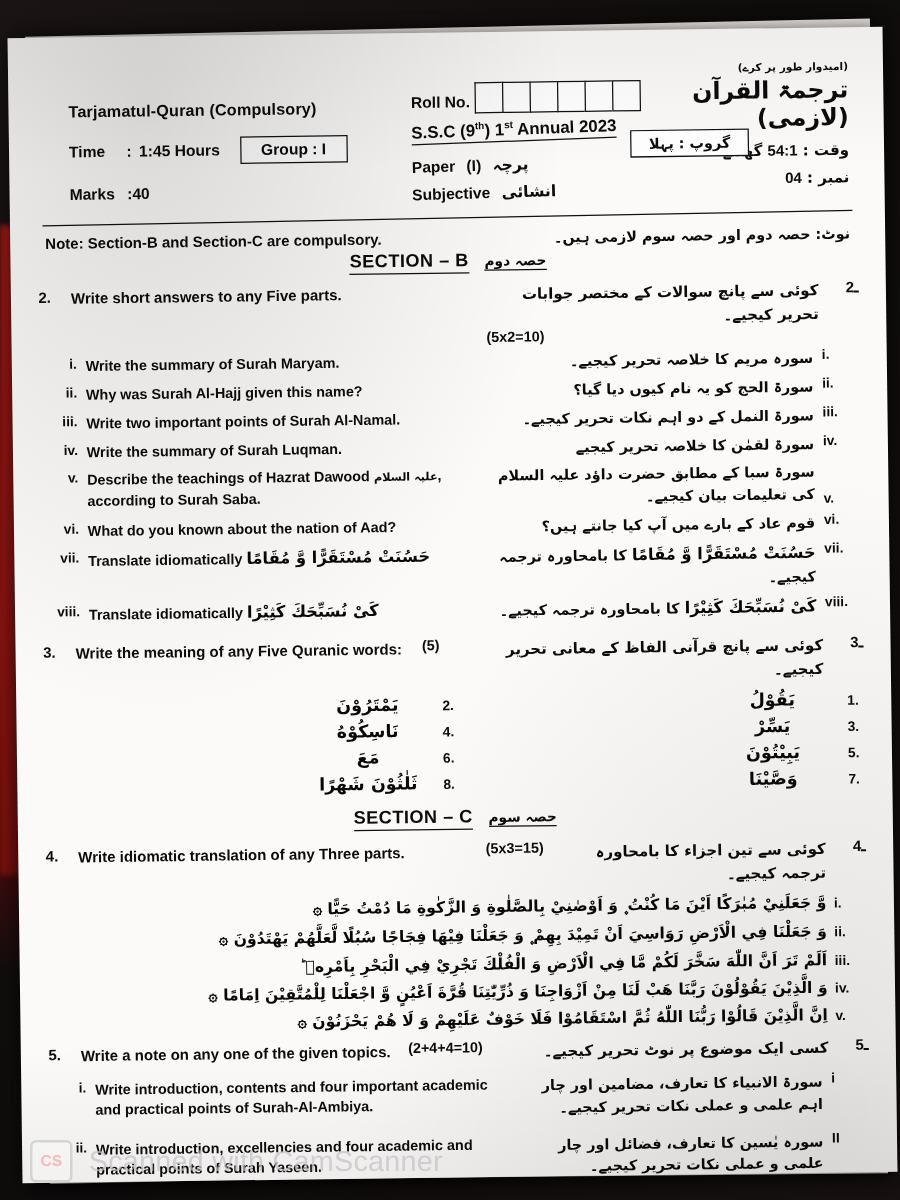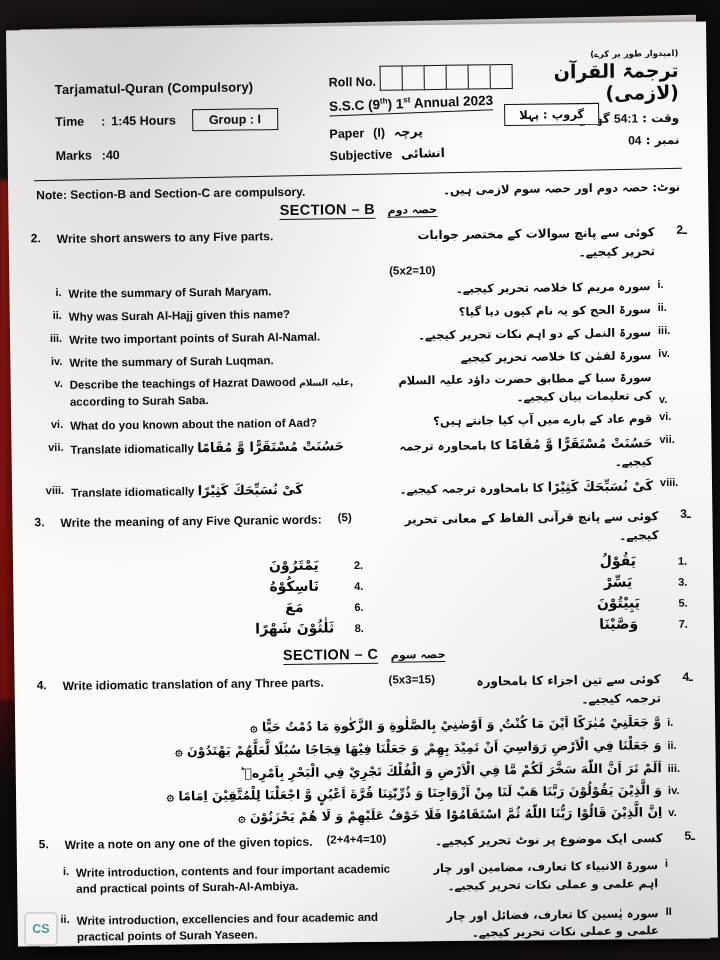--- a/index.html
+++ b/index.html
@@ -243,21 +243,21 @@
     align-items: center;
     gap: 13px;
     z-index: 60;
     opacity: .72;
   }
   .cs-badge {
     width: 30px; height: 30px;
     border: 2.4px solid #c9c9cd;
     border-radius: 5px;
     display: flex; align-items: center; justify-content: center;
-    font-size: 12.5px; font-weight: bold; color: #0f766e;
+    font-size: 12.5px; font-weight: bold; color: #fca5a5;
     background: rgba(255,255,255,.35);
   }
   .cs-text { font-size: 23px; color: #c3c3c8; letter-spacing: .2px; }
 </style>
 </head>
 <body>
 
 <div id="photo"></div>
 <div class="sheet-back b1"></div>
 <div class="sheet-back b2"></div>
@@ -562,13 +562,14 @@
         <span class="ur urtxt" style="max-width:250px;">سورہ یٰسین کا تعارف، فضائل اور چار علمی و عملی نکات تحریر کیجیے۔</span>
         <span class="en rnum">II</span>
       </div>
     </div>
 
   </div>
 </div>
 
 <div class="cs">
   <div class="cs-badge">CS</div>
+  <div class="cs-text">Scanned with CamScanner</div>
 </div>
 
 </body></html>

